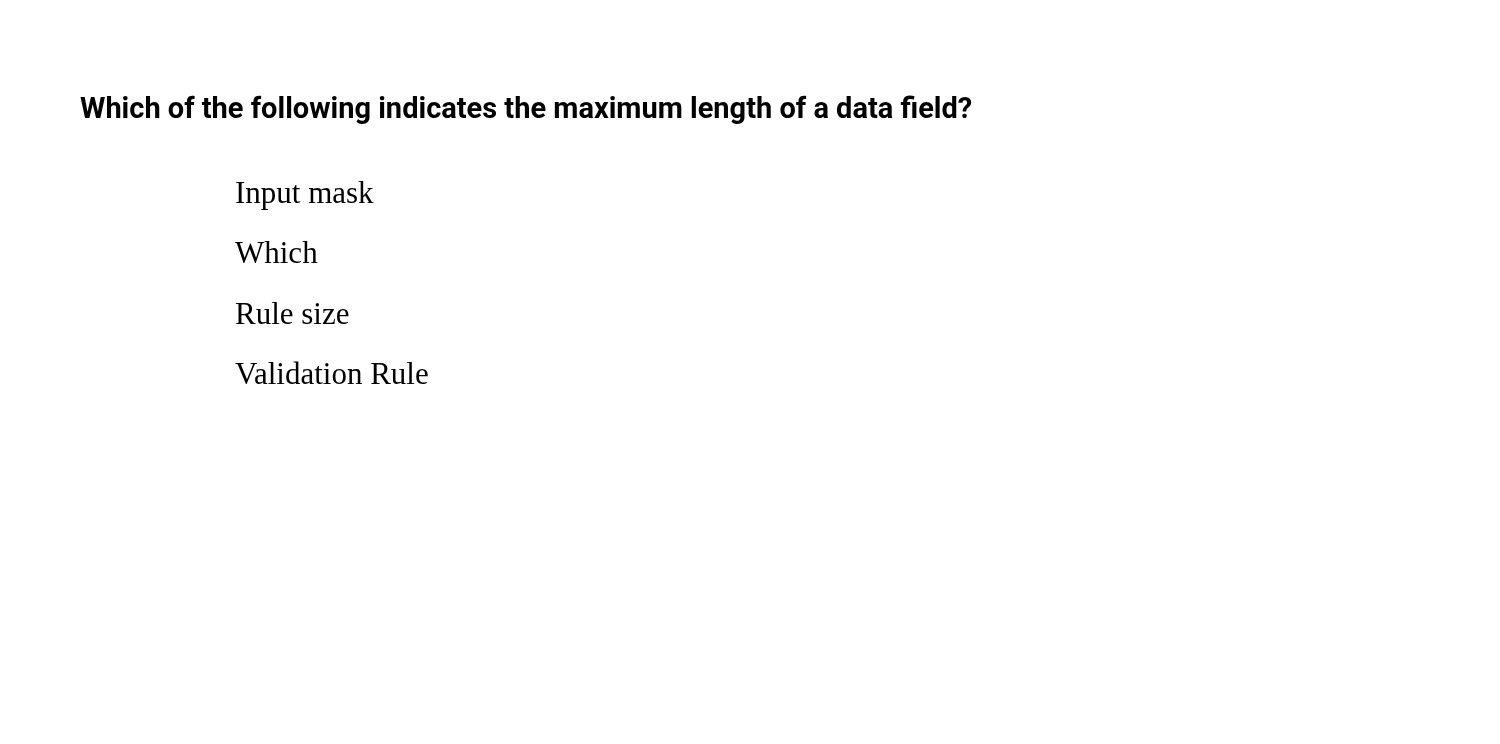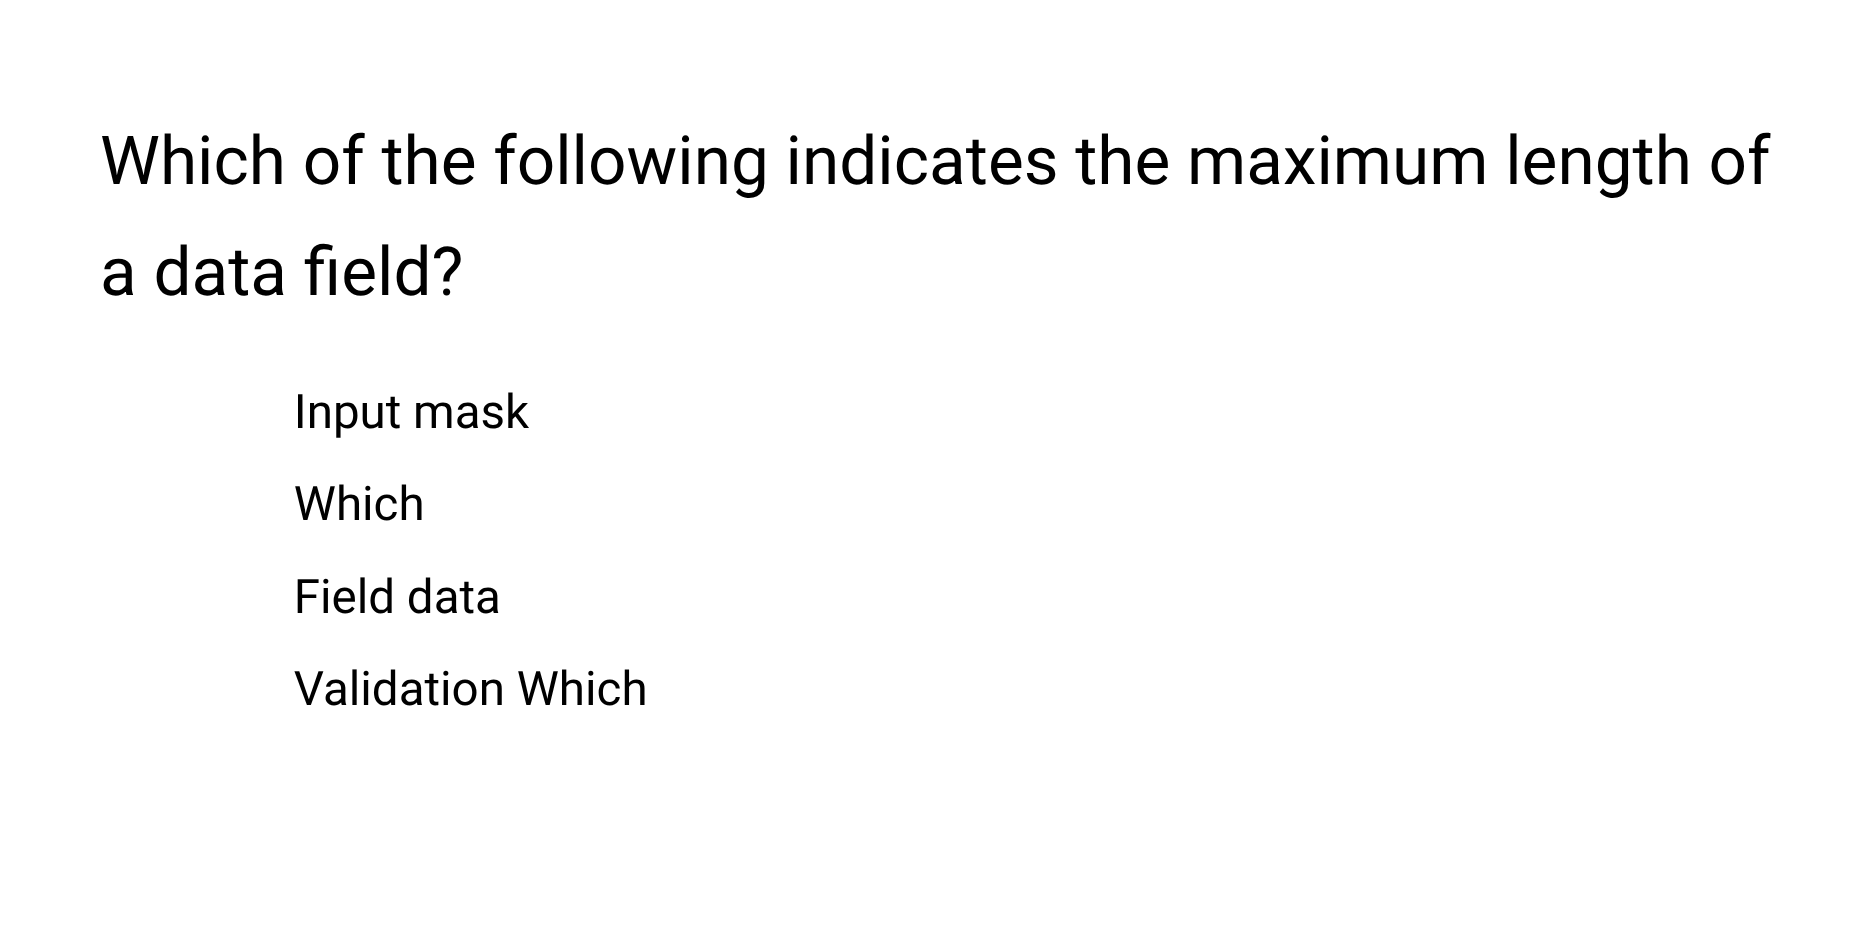--- a/index.html
+++ b/index.html
@@ -9,38 +9,39 @@
     }
     body {
       font-family: -apple-system, BlinkMacSystemFont, "Segoe UI", Roboto, Helvetica, Arial, sans-serif;
       background: #ffffff;
       width: 1500px;
       height: 744px;
       padding: 85px 80px;
       color: #000000;
     }
     .question {
-      font-size: 54px;
+      font-size: 29px;
       line-height: 1.65;
-      font-weight: 400;
+      font-weight: 700;
       margin-bottom: 30px;
     }
     .options {
       list-style: none;
       padding-left: 155px;
     }
     .option-item {
-      font-size: 38px;
+      font-size: 31px;
       line-height: 1.95;
       font-weight: 400;
+      font-family: Liberation Serif, serif;
     }
   </style>
 </head>
 <body>
 
 <div class="question">Which of the following indicates the maximum length of a data field?</div>
 
 <ul class="options">
   <li class="option-item">Input mask</li>
   <li class="option-item">Which</li>
-  <li class="option-item">Field data</li>
-  <li class="option-item">Validation Which</li>
+  <li class="option-item">Rule size</li>
+  <li class="option-item">Validation Rule</li>
 </ul>
 
 </body></html>

